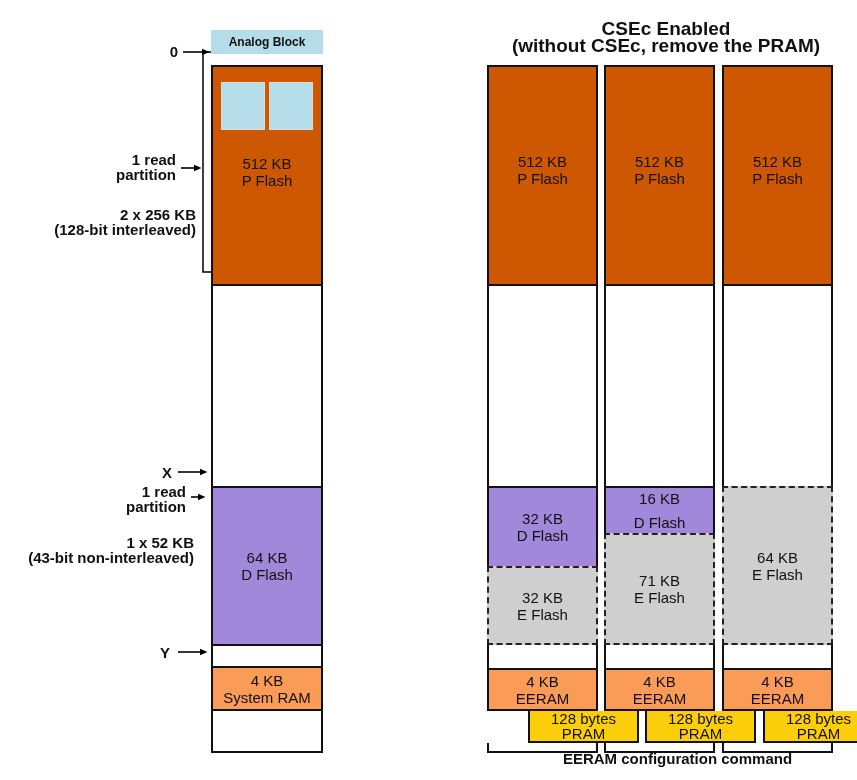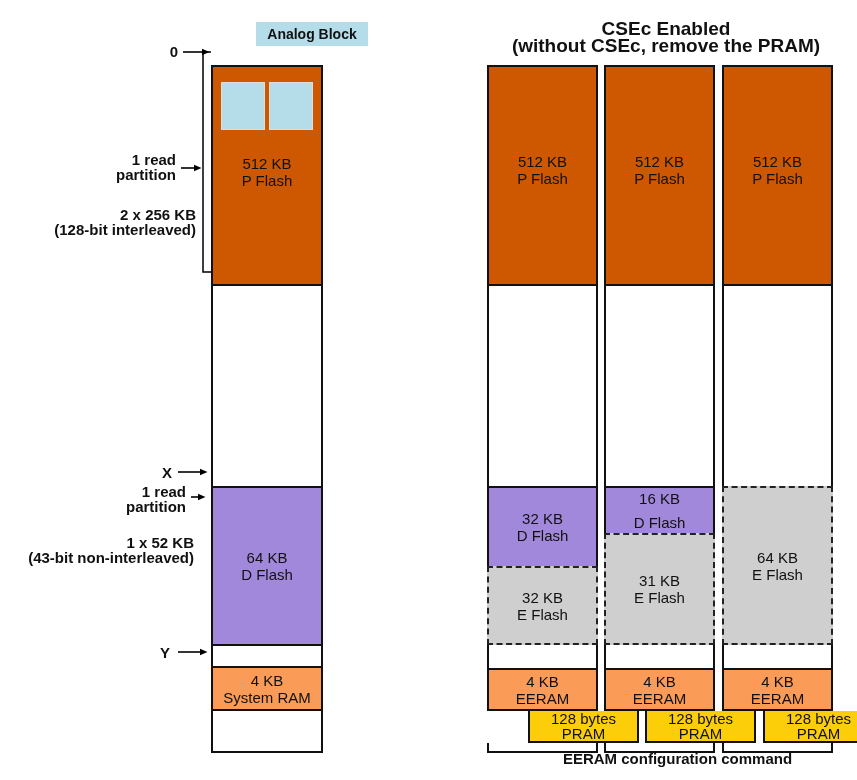--- a/index.html
+++ b/index.html
@@ -23,23 +23,23 @@
   .ram,.eeram{background:var(--eeram);border:2px solid #111;}
   .pram{background:var(--pram);border:2px solid #111;border-top:none;line-height:15px;margin-left:41px;}
   
   .pf-squares{position:absolute;top:15px;left:8px;display:flex;gap:4px;}
   .sq{width:44px;height:48px;background:var(--analog);border:1px solid #ddd;box-sizing:border-box;}
   .pf-text-abs{position:absolute;top:88px;left:0;right:0;text-align:center;}
   .pflash.base{justify-content:flex-start;padding-bottom:0;}
   
   .lbl{position:absolute;font-weight:bold;font-size:15px;line-height:15px;text-align:right;white-space:nowrap;}
   .analog{
-    position:absolute;left:211px;top:22px;width:112px;height:24px;box-sizing:border-box;
+    position:absolute;left:211px;top:30px;width:112px;height:24px;box-sizing:border-box;
     background:var(--analog);display:flex;align-items:center;justify-content:center;
-    font-weight:bold;font-size:14px;margin-left:45px;
+    font-weight:bold;font-size:12px;
   }
   .title{position:absolute;left:480px;top:20px;width:372px;text-align:center;font-weight:bold;font-size:19px;line-height:17px;}
   .caption{position:absolute;left:510px;top:750px;width:335px;text-align:center;font-weight:bold;font-size:15px;}
   
   #overlay{position:absolute;left:0;top:0;width:857px;height:780px;pointer-events:none;}
   #overlay .ln{stroke:#000;stroke-width:1.6;fill:none;}
   #overlay .br{stroke:#000;stroke-width:1.5;fill:none;}
 </style>
 </head>
 <body>
@@ -127,21 +127,21 @@
     <div class="seg pflash" style="height:221px;">
       <div>512 KB</div>
       <div>P Flash</div>
     </div>
     <div class="seg sp" style="height:200px;"></div>
     <div class="seg dflash over-e" style="height:47px;line-height:16px;gap:8px;">
       <div>16 KB</div>
       <div>D Flash</div>
     </div>
     <div class="seg eflash" style="height:112px;">
-      <div>31 KB</div>
+      <div>71 KB</div>
       <div>E Flash</div>
     </div>
     <div class="seg sp" style="height:23px;"></div>
     <div class="seg eeram" style="height:43px;">
       <div>4 KB</div>
       <div>EERAM</div>
     </div>
     <div class="seg pram" style="height:32px;">
       <div>128 bytes</div>
       <div>PRAM</div>

